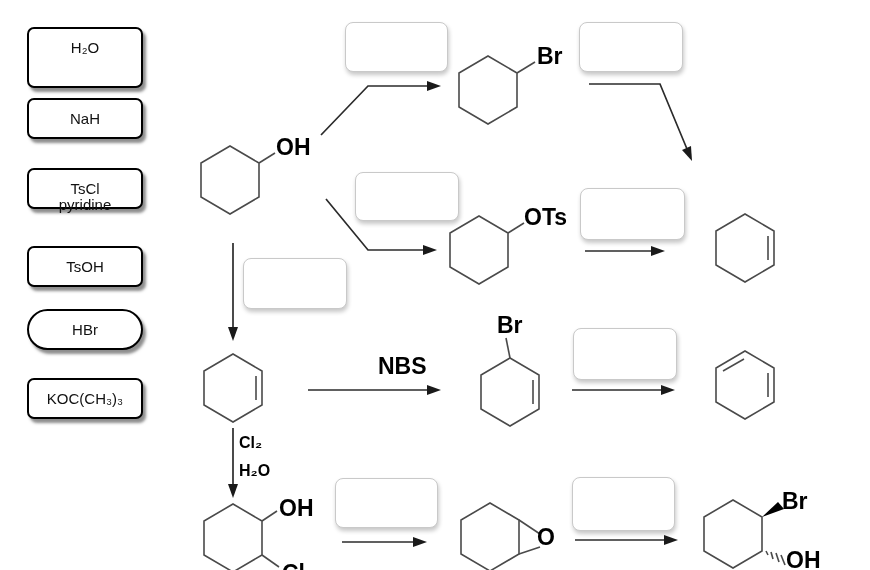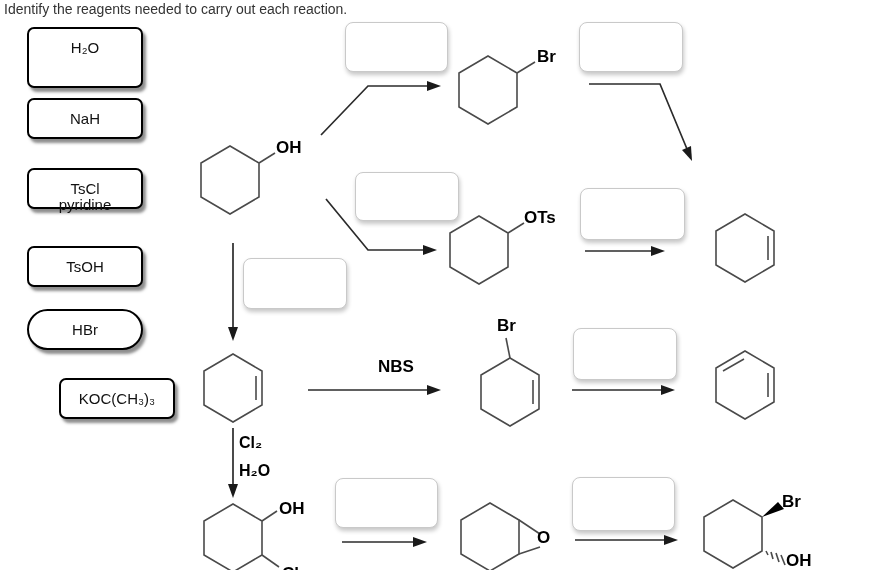--- a/index.html
+++ b/index.html
@@ -33,57 +33,56 @@
     background:#fff;
     border:1.5px solid #c9c9c9;
     border-radius:8px;
     box-shadow:1px 3px 4px rgba(0,0,0,0.22);
     box-sizing:border-box;
   }
   
   .chem{
     position:absolute;
     font-weight:bold;color:#000;
-    font-size:17px;line-height:23px;
+    font-size:23px;line-height:23px;
     white-space:nowrap;
   }
   .chem.small{font-size:16px;line-height:21px;}
   svg{position:absolute;left:0;top:0;}
   svg line, svg polyline, svg polygon.hex{
     stroke:#4a4a4a;stroke-width:1.6;fill:none;
   }
   svg .arrow line, svg .arrow polyline{stroke:#2b2b2b;stroke-width:1.7;fill:none;}
   svg .arrow polygon{fill:#1a1a1a;stroke:none;}
   svg polygon.wedge{fill:#000;stroke:none;}
 </style>
 </head>
 <body>
 
 <div id="app">
 
-  <div class="title">Identify the reagents needed to carry out each reaction.</div>
 
   <div>
     <div class="tile" style="top:27px;height:61px;">
       <span>H₂O</span>
     </div>
     <div class="tile" style="top:98px;">
       <span>NaH</span>
     </div>
     <div class="tile" style="top:168px;">
       <span>TsCl</span><br>
       <span>pyridine</span>
     </div>
     <div class="tile" style="top:246px;">
       <span>TsOH</span>
     </div>
     <div class="tile" style="top:309px;border-radius:27px;">
       <span>HBr</span>
     </div>
-    <div class="tile" style="top:378px;margin-left:32px;">
+    <div class="tile" style="top:378px;">
       <span>KOC(CH₃)₃</span>
     </div>
   </div>
 
   <div class="slot" style="left:345px;top:22px;width:103px;height:50px;"></div>
   <div class="slot" style="left:579px;top:22px;width:104px;height:50px;"></div>
   <div class="slot" style="left:355px;top:172px;width:104px;height:49px;"></div>
   <div class="slot" style="left:580px;top:188px;width:105px;height:52px;"></div>
   <div class="slot" style="left:243px;top:258px;width:104px;height:51px;"></div>
   <div class="slot" style="left:573px;top:328px;width:104px;height:52px;"></div>

